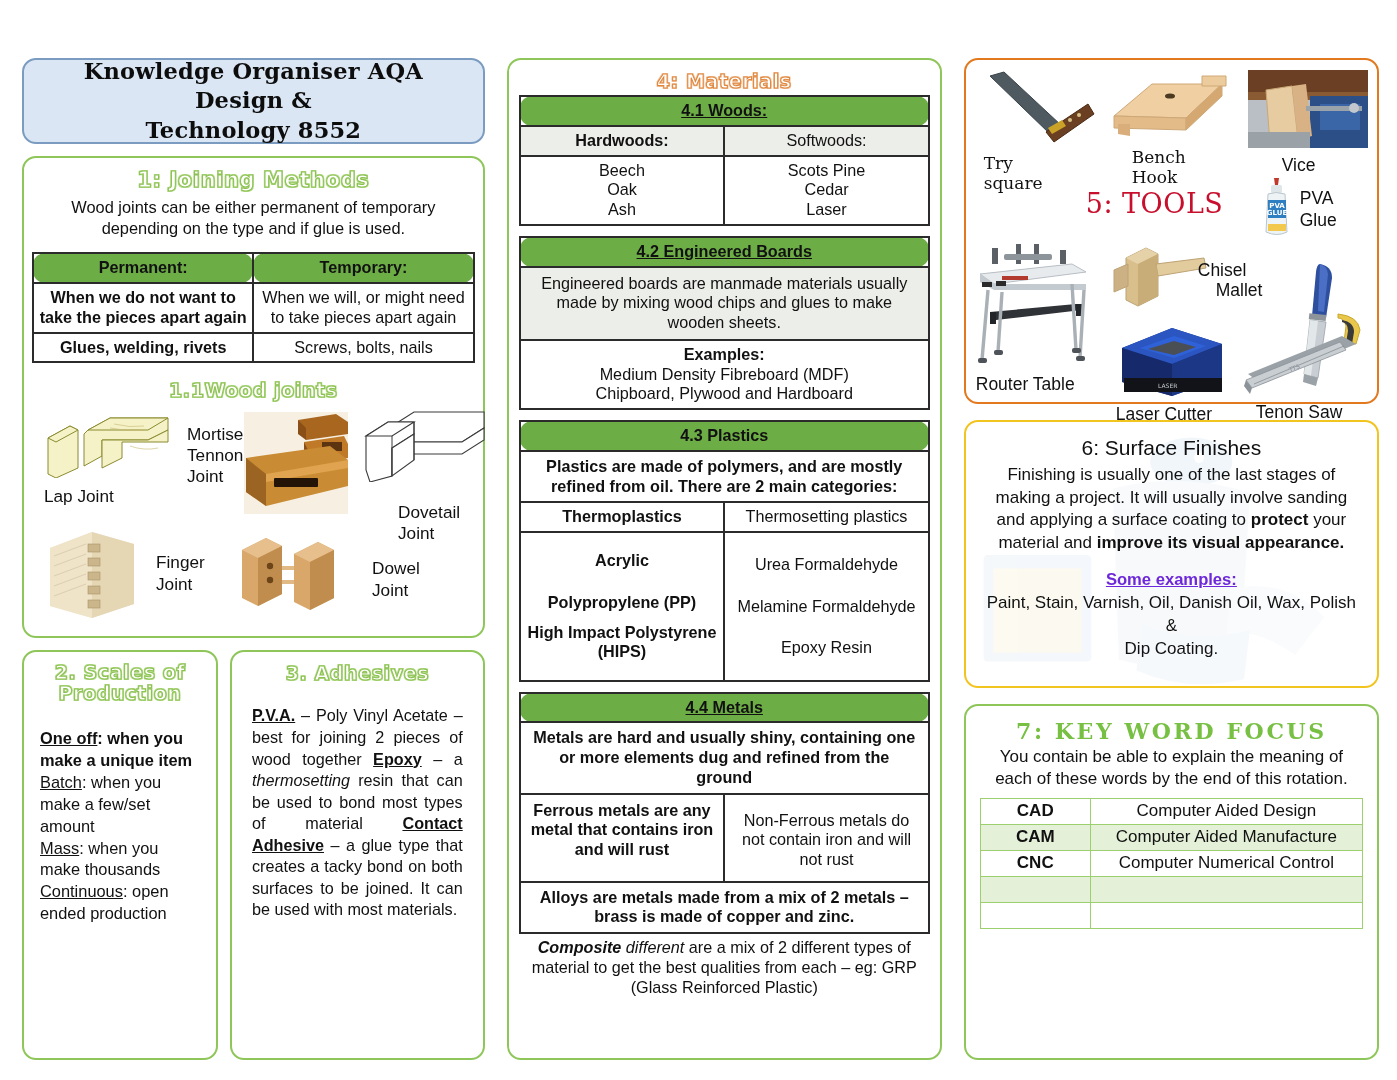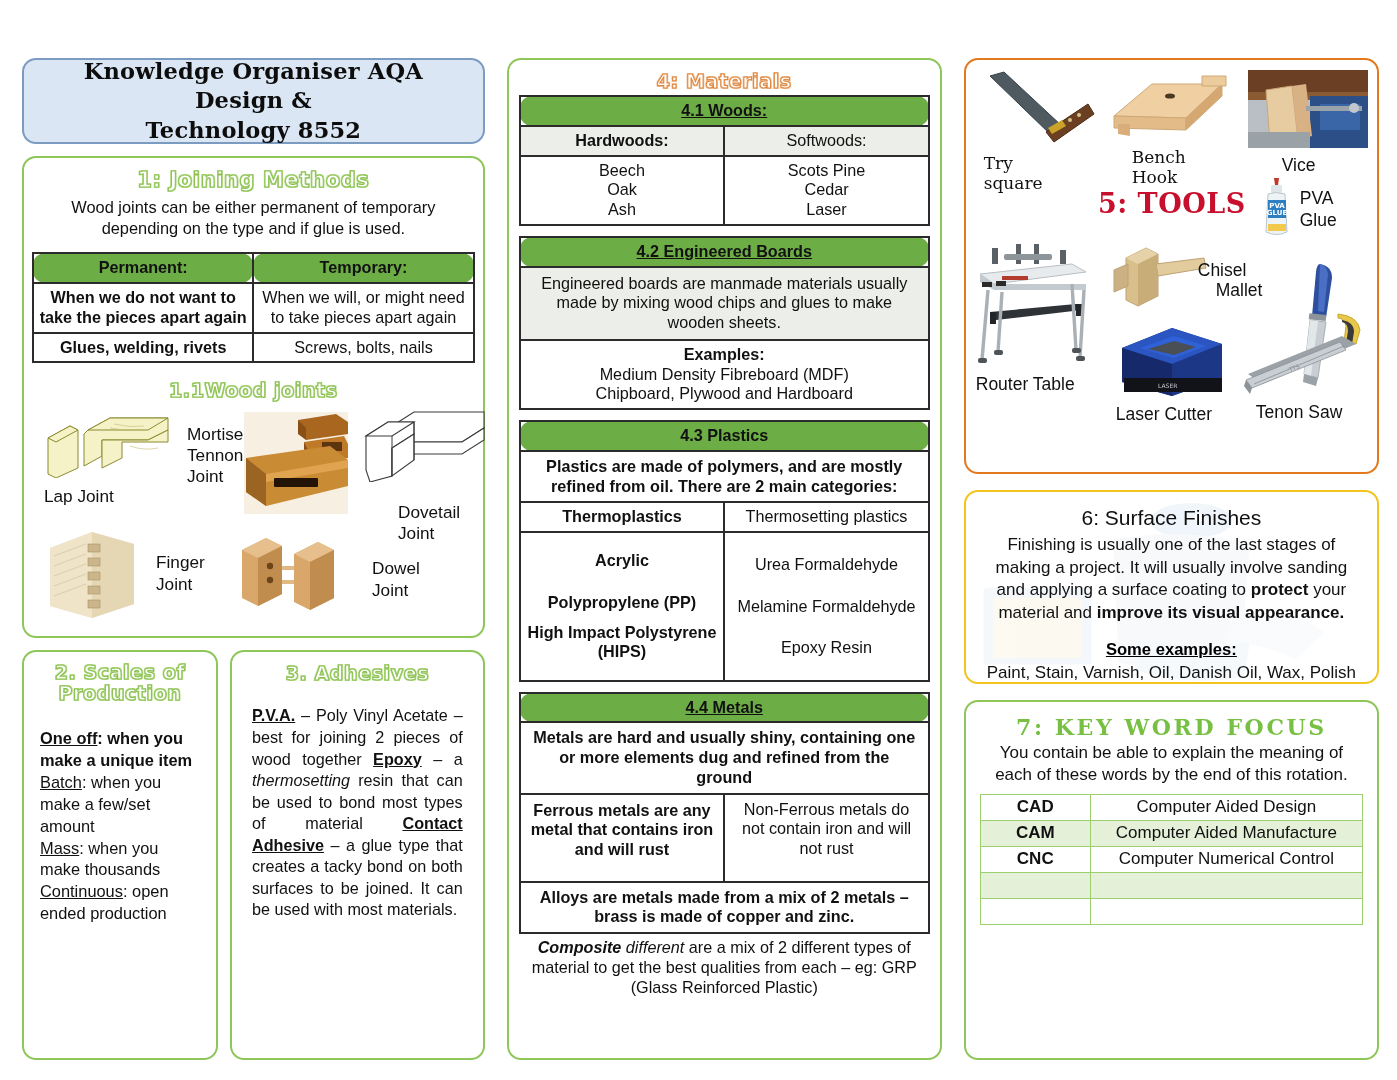--- a/index.html
+++ b/index.html
@@ -83,25 +83,25 @@
     text-align: center;
     font-family: "DejaVu Serif", serif;
     font-weight: bold;
     font-size: 22px;
     letter-spacing: 2.6px;
     color: #77c043;
     padding: 8px 0 2px 0;
   }
   .hd-tools {
     font-family: "DejaVu Serif", serif;
-    font-weight: bold;
+    font-weight: normal;
     font-size: 27px;
     letter-spacing: 0.5px;
     color: #c8102e;
-    text-align: right;
+    text-align: left;
   }
   .hd-plain {
     text-align: center;
     font-size: 21px;
     color: #101010;
     padding: 10px 0 2px 0;
   }
 
   
   .body-text {
@@ -187,42 +187,42 @@
     display: flex; flex-direction: column;
   }
   .mat-block { margin-bottom: 10px; }
   .mat-block:last-child { margin-bottom: 0; }
   .sub-note {
     font-size: 16.2px; line-height: 1.24; text-align: center;
     color: #111; padding: 3px 2px 0 2px;
   }
 
   
-  .tools-card { height: 416px; position: relative; padding: 24px; }
+  .tools-card { height: 346px; position: relative; padding: 24px; }
   .tool-item { position: absolute; }
   .tool-label {
     font-size: 17px; line-height: 1.15; color: #111;
     font-family: "DejaVu Serif", serif;
   }
   .tool-label.sans { font-family: "Liberation Sans", sans-serif; font-size: 17.5px; }
 
   
-  .sf-card { position: relative; overflow: hidden; padding: 8px 12px 14px 12px; height: 194px; }
+  .sf-card { position: relative; overflow: hidden; padding: 8px 12px 14px 12px; height: 268px; }
   .sf-bg {
     position: absolute; left: 0; top: 0; width: 100%; height: 100%;
     opacity: 0.30; z-index: 0; pointer-events: none;
   }
   .sf-inner { position: relative; z-index: 1; }
   .sf-body {
     font-size: 17px; line-height: 1.33; text-align: center; color: #111;
     padding: 2px 2px 0 2px;
   }
   .sf-ex-title {
     text-align: center; font-weight: bold; font-size: 16.6px;
-    text-decoration: underline; margin-top: 16px; color: #000000;
+    text-decoration: underline; margin-top: 16px; color: #6d28d9;
   }
 
   
   .kw-card { padding: 4px 14px 14px 14px; flex: 1; }
   .kw-intro { font-size: 17px; line-height: 1.28; text-align: center; color: #111; padding: 0 2px 8px 2px; }
   table.kw { border-collapse: collapse; width: 100%; table-layout: fixed; }
   table.kw td {
     border: 1.6px solid #9ccf6e;
     height: 26px;
     font-size: 17px;
@@ -487,21 +487,21 @@
         <table class="grid">
           <tbody>
               <tr>
             <th class="th-green" colspan="2"><u>4.4 Metals</u></th>
           </tr>
           <tr>
             <td class="bold" colspan="2" style="padding:5px 10px">Metals are hard and usually shiny, containing one or more elements dug and refined from the ground</td>
           </tr>
           <tr>
             <td class="bold" style="height:88px;vertical-align:top;padding-top:6px">Ferrous metals are any metal that contains iron and will rust</td>
-            <td style="height:88px;vertical-align:top;padding-top:5px">Non-Ferrous metals do not contain iron and will not rust</td>
+            <td style="height:88px;vertical-align:top;padding-top:16px">Non-Ferrous metals do not contain iron and will not rust</td>
           </tr>
           <tr>
             <td class="bold" colspan="2" style="padding:5px 14px">Alloys are metals made from a mix of 2 metals – brass is made of copper and zinc.</td>
           </tr>
         </tbody>
           </table>
         <div class="sub-note">
           <b><i>Composite</i></b><i> different</i><span> are a mix of 2 different types of material to get the best qualities from each – eg: GRP (Glass Reinforced Plastic)</span>
         </div>
       </div>

